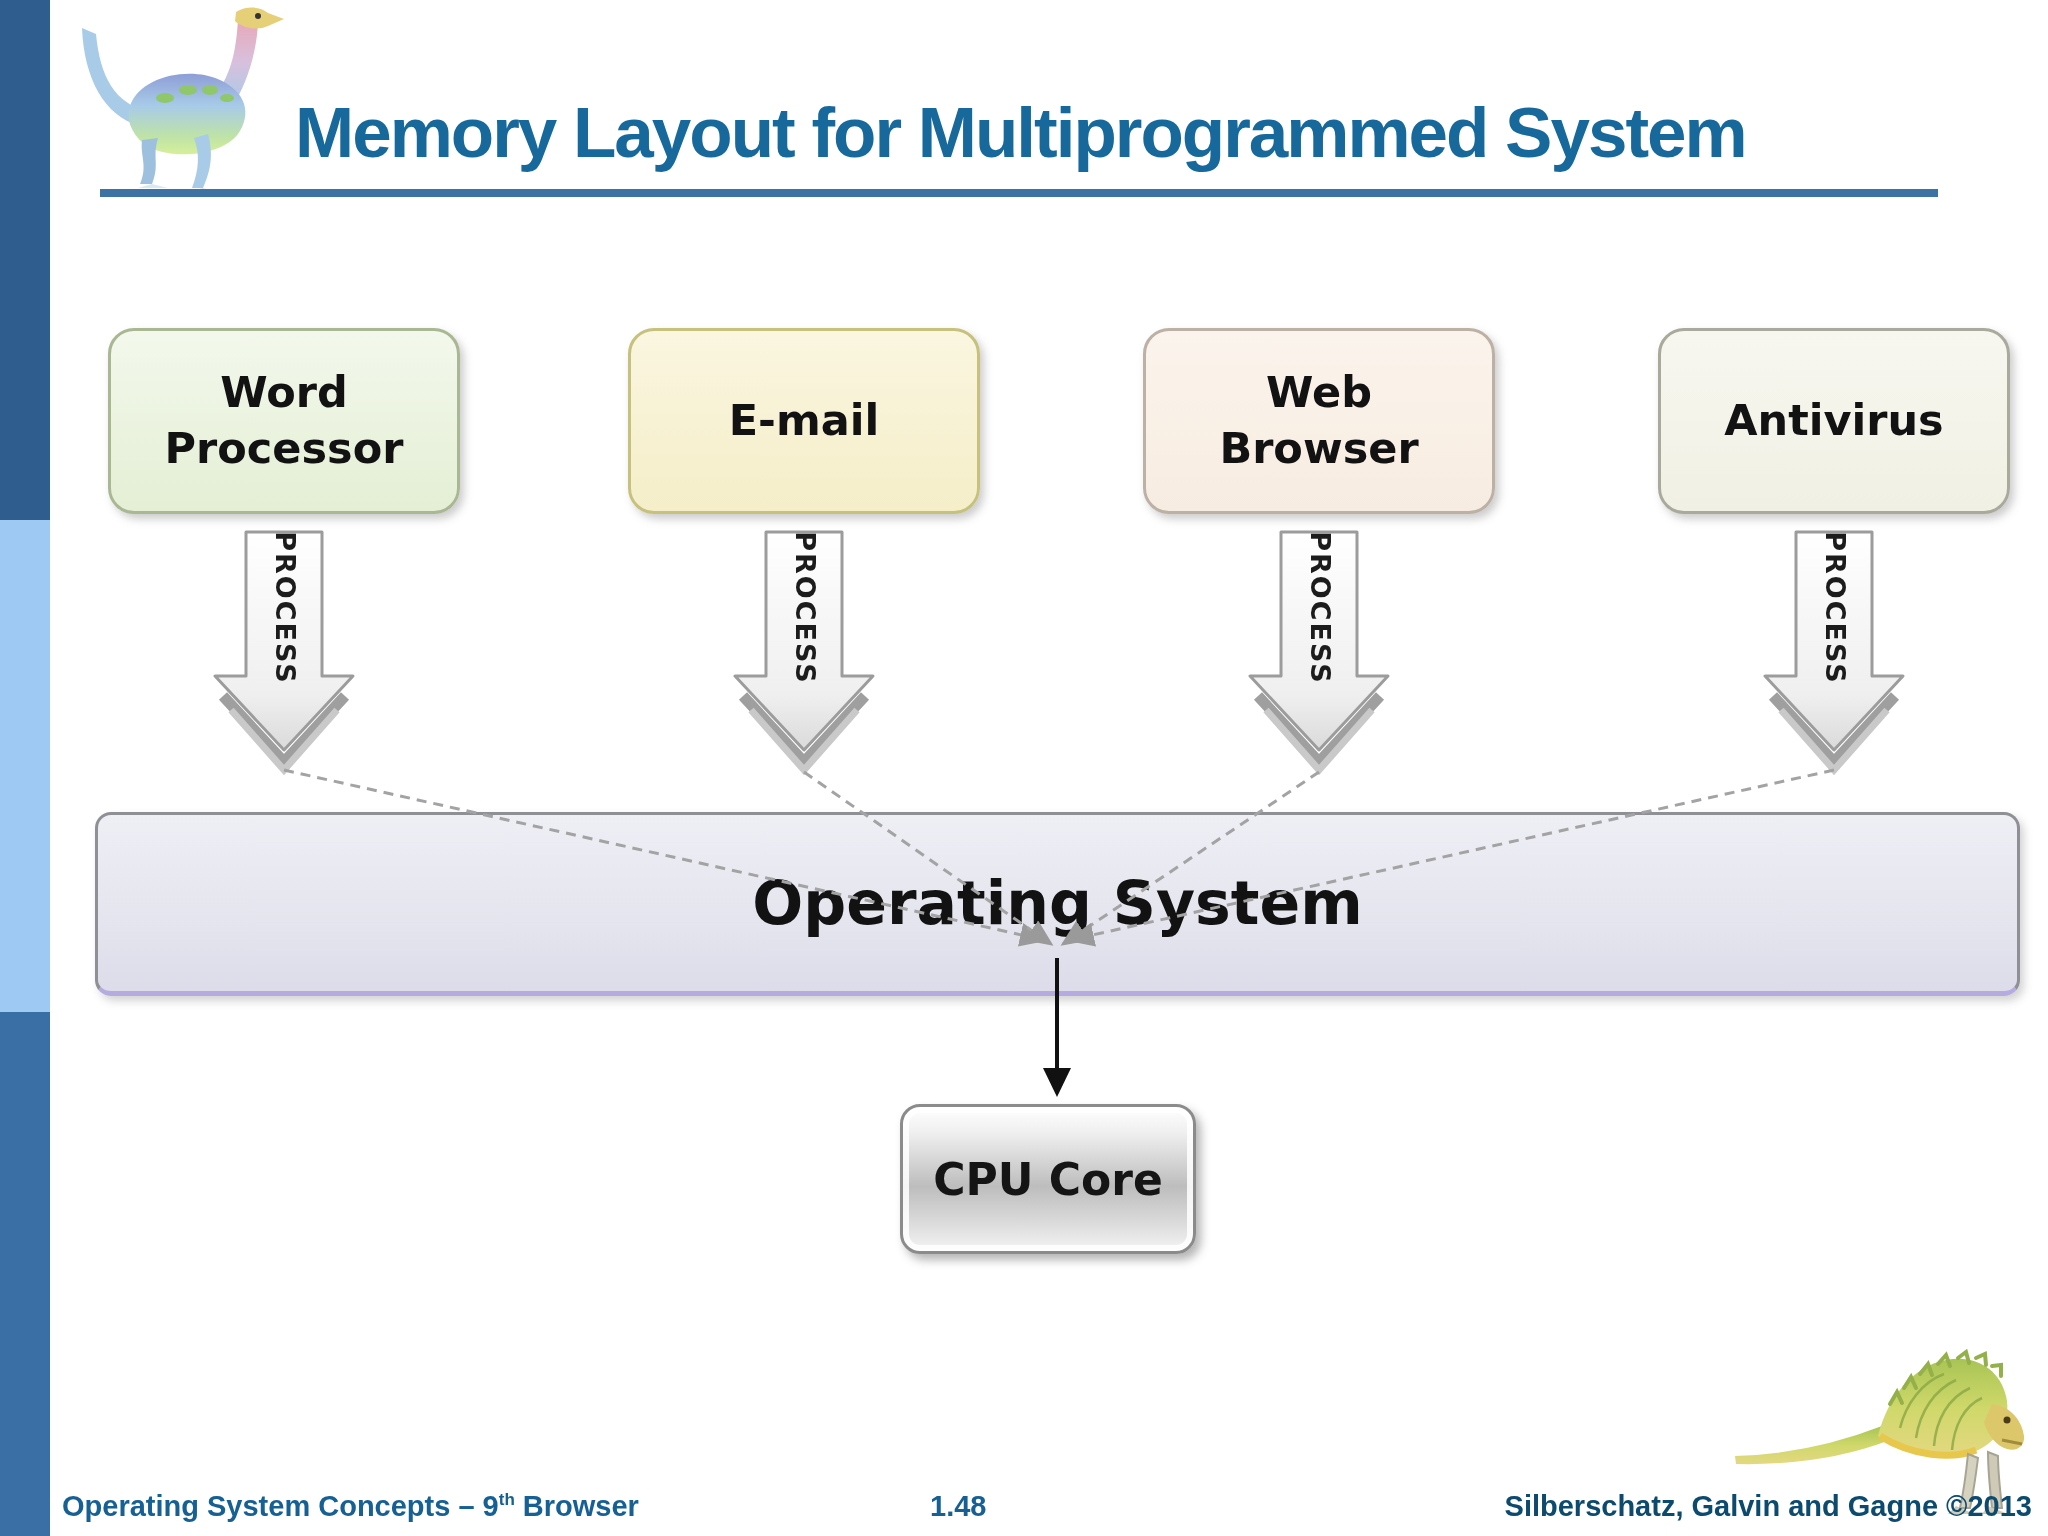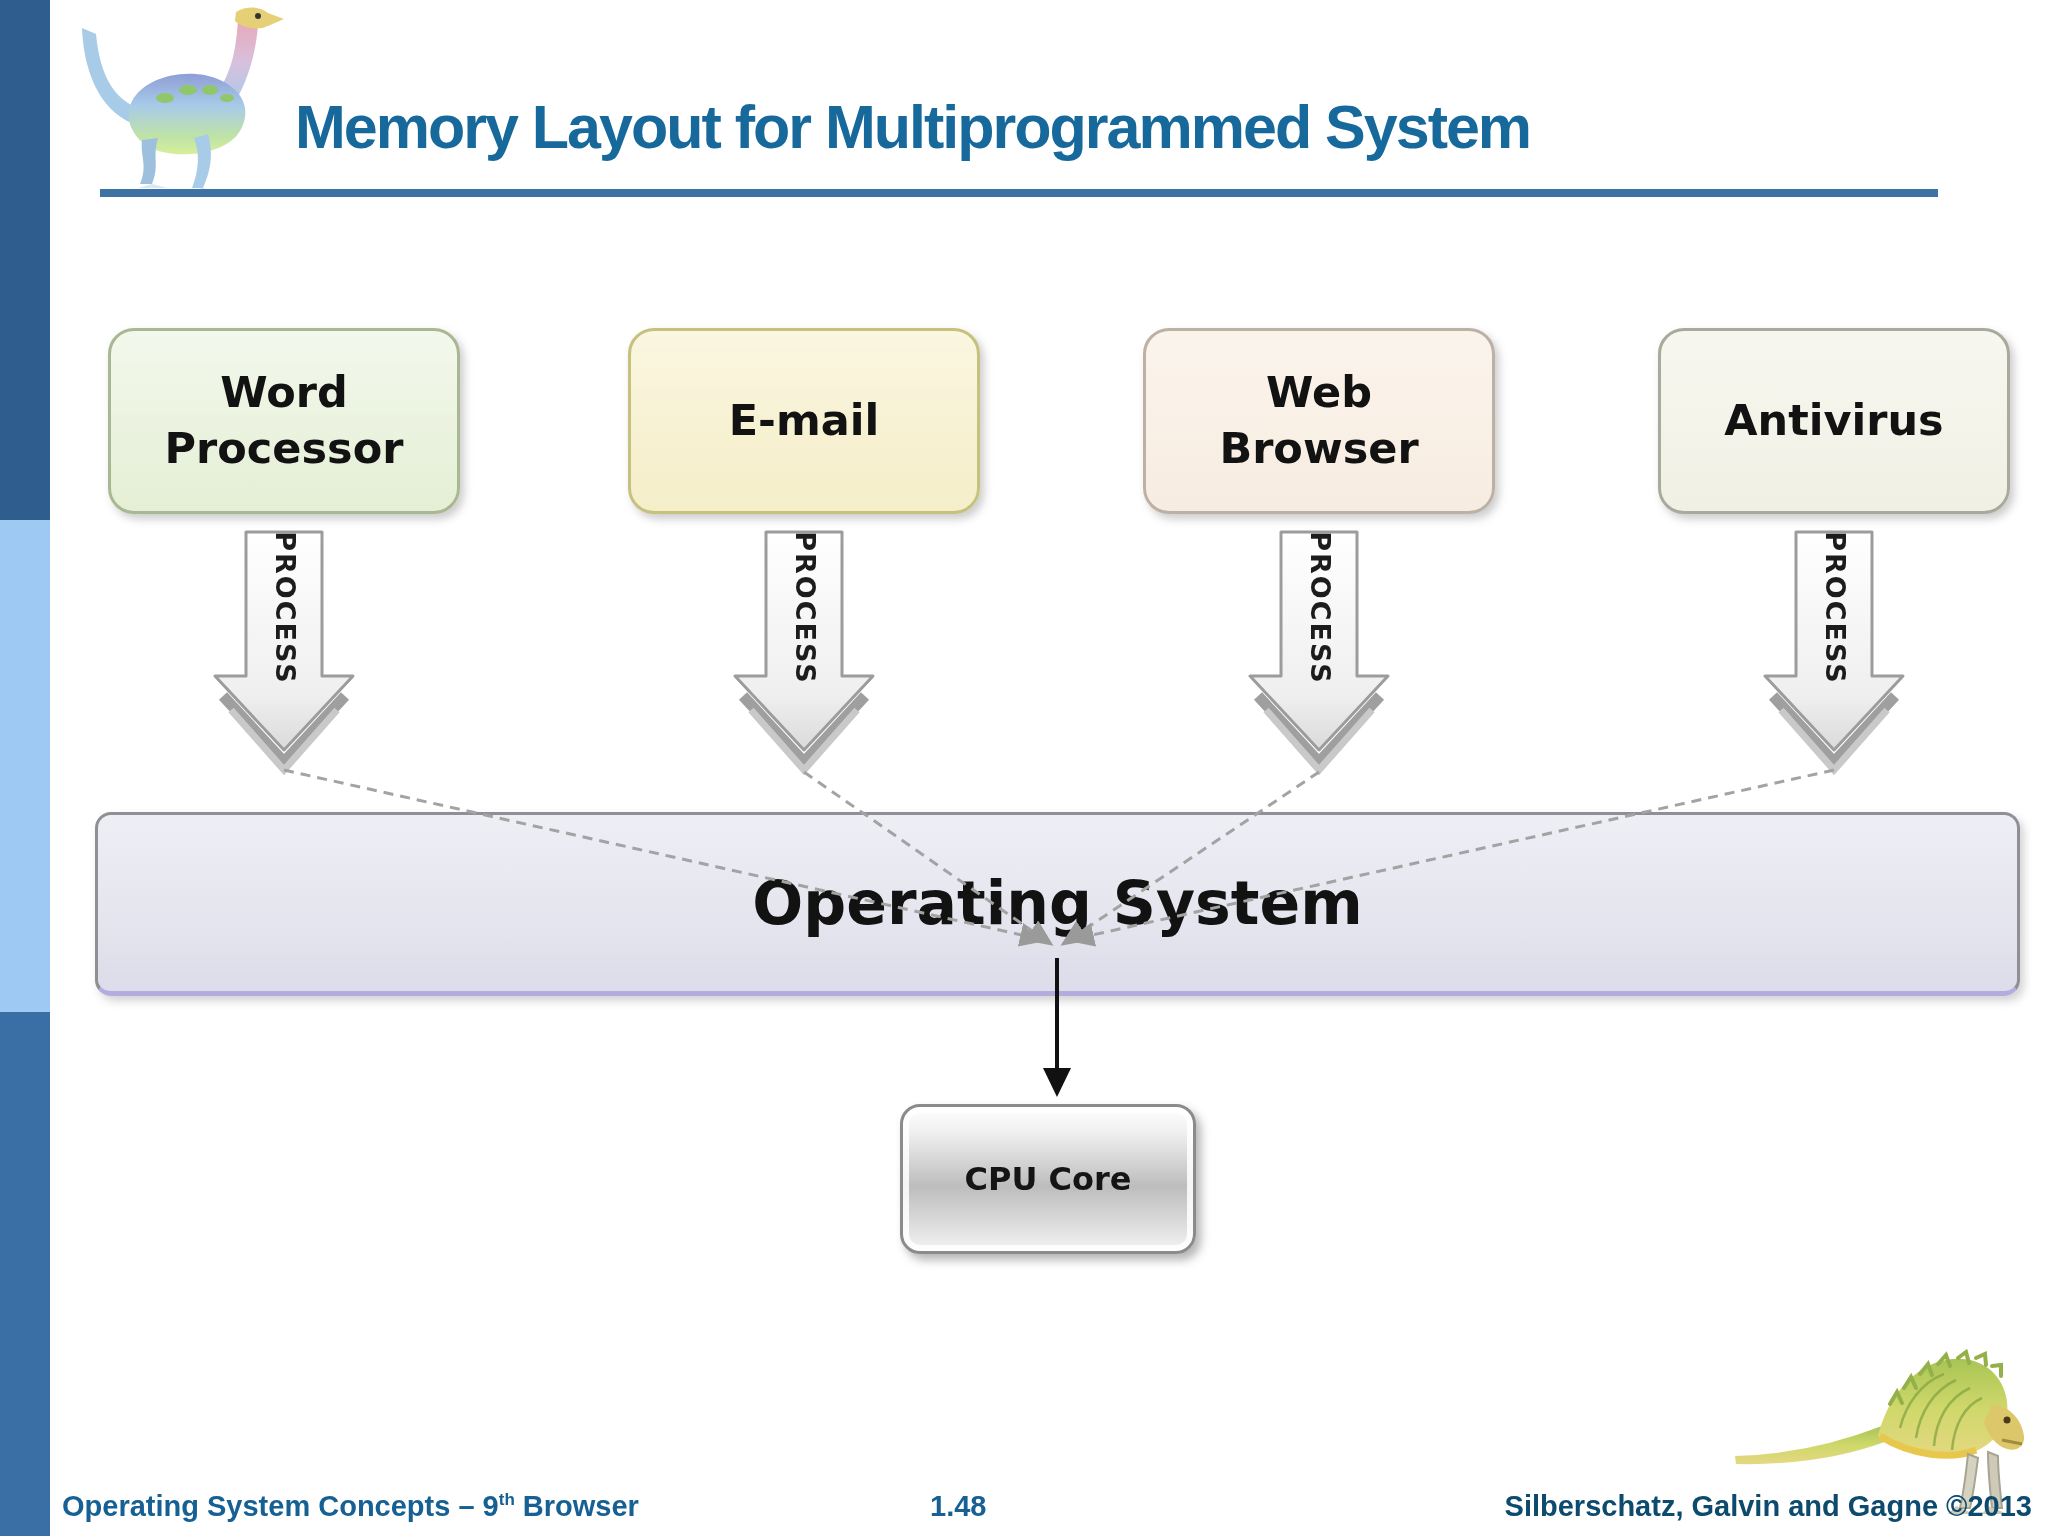--- a/index.html
+++ b/index.html
@@ -9,21 +9,21 @@
   }
   
   .stripe{position:absolute;left:0;width:50px;}
   .stripe.top{top:0;height:520px;background:#2f5e8e;}
   .stripe.mid{top:520px;height:492px;background:#9ec9f2;}
   .stripe.bot{top:1012px;height:524px;background:#3a6fa5;}
   
   .logo{position:absolute;left:70px;top:6px;width:250px;height:188px;}
   .title{
     position:absolute;left:295px;top:92px;width:1745px;
-    font-size:61px;font-weight:bold;letter-spacing:-2px;color:#17699c;white-space:nowrap;
+    font-size:71px;font-weight:bold;letter-spacing:-2px;color:#17699c;white-space:nowrap;
   }
   .title-rule{position:absolute;left:100px;top:189px;width:1838px;height:8px;background:#3d72a4;}
   
   .app-box{
     position:absolute;top:328px;width:352px;height:186px;border-radius:26px;
     border:3px solid #a9a99c;display:flex;align-items:center;justify-content:center;
     text-align:center;font-family:"DejaVu Sans",sans-serif;font-weight:bold;
     font-size:43px;line-height:1.3;color:#121212;padding:0 28px;box-sizing:border-box;
     box-shadow:4px 5px 8px rgba(110,110,110,.35);z-index:2;
   }
@@ -52,21 +52,21 @@
   
   .overlay{position:absolute;left:0;top:0;width:2048px;height:1536px;z-index:3;pointer-events:none;}
   
   .cpu-box{
     position:absolute;left:900px;top:1104px;width:296px;height:150px;border-radius:20px;
     background:linear-gradient(180deg,#ffffff 0%,#efefef 18%,#cbcbcb 45%,#bdbdbd 55%,#d8d8d8 78%,#f4f4f4 100%);
     border:3px solid #8b8b8b;box-sizing:border-box;
     box-shadow:inset 0 0 0 6px rgba(255,255,255,.85), 5px 6px 10px rgba(90,90,90,.45);
     display:flex;align-items:center;justify-content:center;z-index:2;
   }
-  .cpu-label{font-family:"DejaVu Sans",sans-serif;font-weight:bold;font-size:32px;color:#151515;}
+  .cpu-label{font-family:"DejaVu Sans",sans-serif;font-weight:bold;font-size:44px;color:#151515;}
   
   .mascot{position:absolute;left:1730px;top:1308px;width:305px;height:212px;}
   
   .footer-left{position:absolute;left:62px;top:1490px;font-size:29px;font-weight:bold;color:#176094;}
   .footer-left sup{font-size:17px;}
   .footer-page{position:absolute;left:930px;top:1490px;width:160px;text-align:left;
     font-size:29px;font-weight:bold;color:#176094;}
   .footer-right{position:absolute;right:16px;top:1490px;font-size:29px;font-weight:bold;color:#0c4a6e;}
 </style>
 </head>

